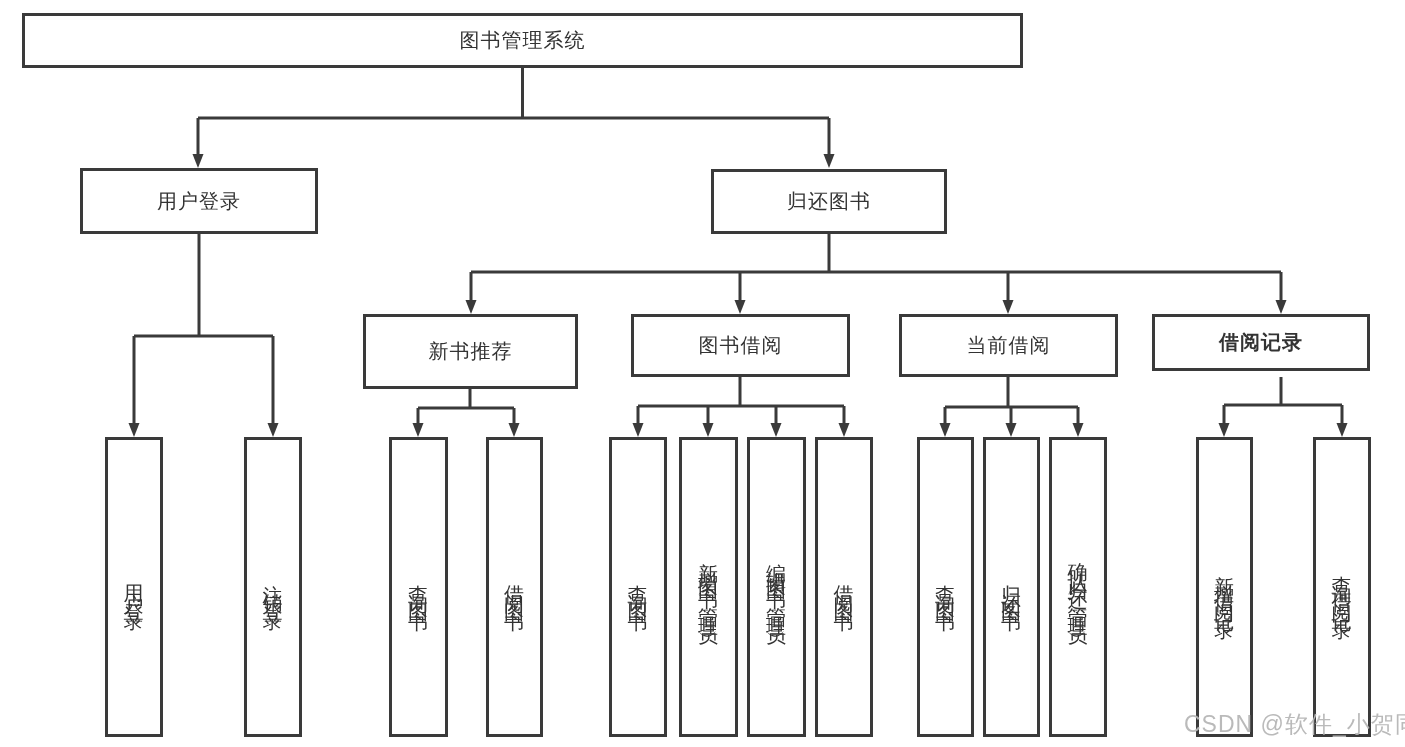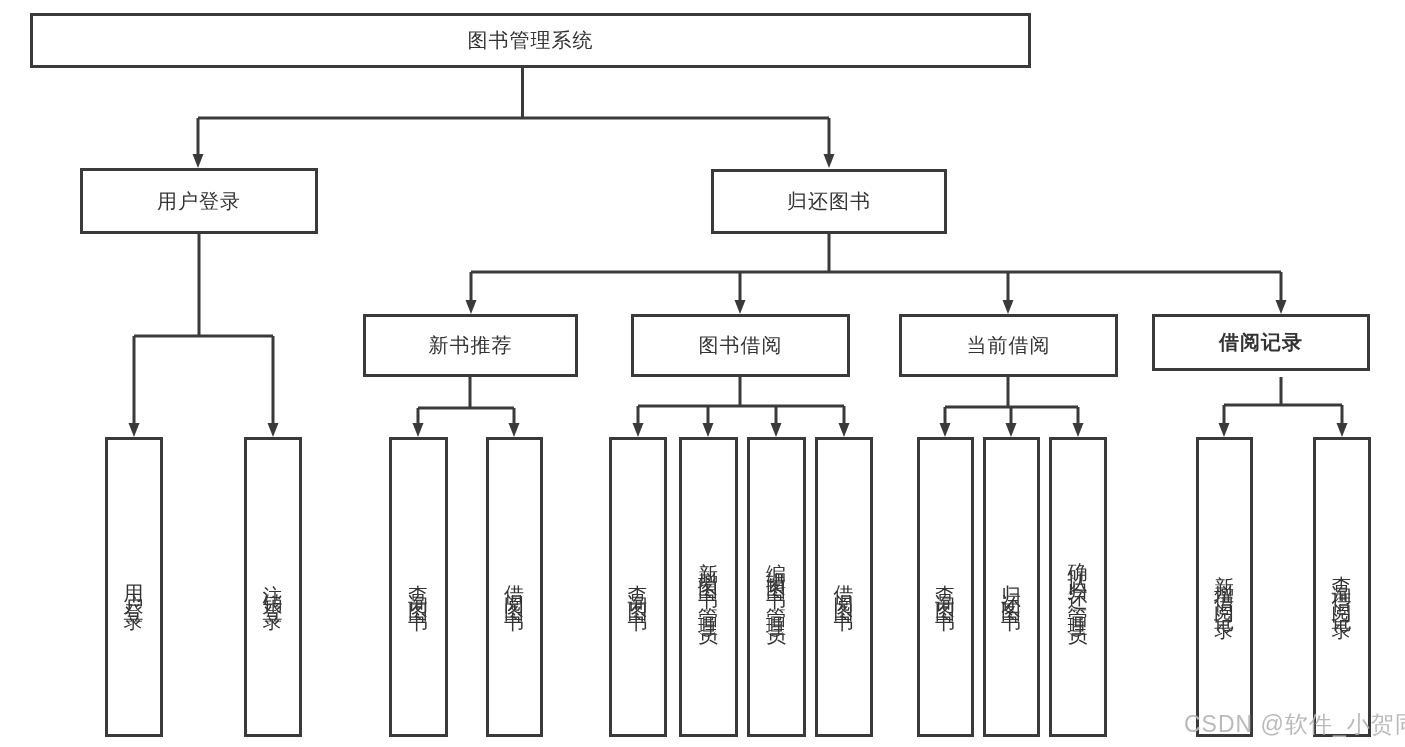--- a/index.html
+++ b/index.html
@@ -93,26 +93,26 @@
 
       <polygon points="939.5,423 950.5,423 945,437"></polygon>
       <polygon points="1005.5,423 1016.5,423 1011,437"></polygon>
       <polygon points="1072.5,423 1083.5,423 1078,437"></polygon>
 
       <polygon points="1218.5,423 1229.5,423 1224,437"></polygon>
       <polygon points="1336.5,423 1347.5,423 1342,437"></polygon>
     </g>
   </svg>
 
-  <div class="box" style="left:22px; top:13px; width:1001px; height:55px;margin-left:8px;">图书管理系统</div>
+  <div class="box" style="left:22px; top:13px; width:1001px; height:55px;">图书管理系统</div>
 
   <div class="box" style="left:80px; top:168px; width:238px; height:66px;">用户登录</div>
   <div class="box" style="left:711px; top:169px; width:236px; height:65px;">归还图书</div>
 
-  <div class="box" style="left:363px; top:314px; width:215px; height:63px;">新书推荐</div>
+  <div class="box" style="left:363px; top:314px; width:215px; height:75px;">新书推荐</div>
   <div class="box" style="left:899px; top:314px; width:219px; height:63px;">当前借阅</div>
   <div class="box" style="left:631px; top:314px; width:219px; height:63px;">图书借阅</div>
   <div class="box" style="left:1152px; top:314px; width:218px; height:57px;font-weight:bold;">借阅记录</div>
 
   <div class="box v" style="left:105px; top:437px; width:58px; height:300px;">
     <span class="vtxt">用户登录</span>
   </div>
   <div class="box v" style="left:244px; top:437px; width:58px; height:300px;">
     <span class="vtxt">注销登录</span>
   </div>

